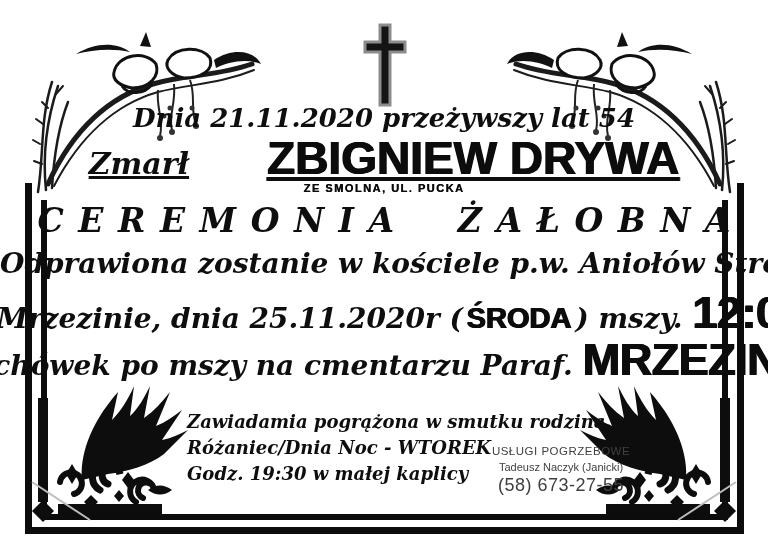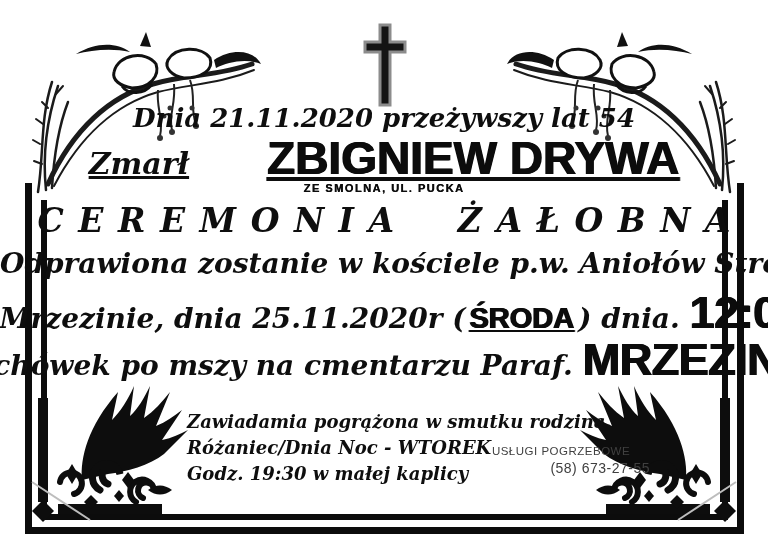--- a/index.html
+++ b/index.html
@@ -29,33 +29,33 @@
   
   .date-line   { top:103px; font-size:26px; }
   .name-row    { top:131px; gap:30px;text-decoration:underline; }
   .died-prefix { font-size:30px; }
   .deceased    { font-size:46px; letter-spacing:0px;margin-left:48px; }
   .address     { top:182px; font-size:11px; letter-spacing:1.5px; text-shadow:0.4px 0 currentColor; }
   .title       { top:201px; font-size:33px; letter-spacing:0.44em; word-spacing:0.7em; padding-left:0.44em; }
   .church      { top:247px; font-size:28px; }
   .datetime    { top:287px; gap:4px; }
   .dt-script   { font-size:28px; }
-  .dt-day      { font-size:29px; letter-spacing:0;text-decoration:underline; }
+  .dt-day      { font-size:29px; letter-spacing:0; }
   .dt-time     { font-size:45px; margin-left:6px; }
   .burial      { top:334px; gap:10px; }
   .bu-script   { font-size:28px; }
   .bu-place    { font-size:45px; }
   .family      { top:409px; left:187px; font-size:18px; line-height:26px; text-align:left; }
   .family div  { white-space:nowrap; }
   .fhome       { top:443px; left:472px; width:178px; text-align:center;
                  font-family:"Liberation Sans", sans-serif; font-weight:normal; color:#404040; }
   .fh-1 { font-size:11.5px; letter-spacing:0.5px; line-height:16px; }
   .fh-2 { font-size:11px;   line-height:16px; }
   .fh-3 { font-size:11px;   line-height:17px; }
-  .fh-4 { font-size:14px; letter-spacing:0.5px; line-height:18px;text-align:right; }
+  .fh-4 { font-size:18px; letter-spacing:0.5px; line-height:18px; }
 
   svg { display:block; }
   .mirror { transform:scaleX(-1); }
 </style>
 </head>
 <body>
 
 <div class="page">
 
   <div class="bar" style="left:25px;  top:183px; width:7px;  height:350px;"></div>
@@ -192,33 +192,34 @@
 
   <div class="abs centerline fat address">ZE SMOLNA, UL. PUCKA</div>
 
   <div class="abs centerline script title">CEREMONIA ŻAŁOBNA</div>
 
   <div class="abs centerline script church">Odprawiona zostanie w kościele p.w. Aniołów Stróżów</div>
 
   <div class="abs centerline baseline-row datetime">
     <span class="script dt-script">w Mrzezinie, dnia 25.11.2020r (</span>
     <span class="fat dt-day">ŚRODA</span>
-    <span class="script dt-script">) dnia.</span>
+    <span class="script dt-script">) mszy.</span>
     <span class="fat dt-time">12:00</span>
   </div>
 
   <div class="abs centerline baseline-row burial">
     <span class="script bu-script">Pochówek po mszy na cmentarzu Paraf.</span>
     <span class="fat bu-place">MRZEZINO</span>
   </div>
 
   <div class="abs script family">
     <div>Zawiadamia pogrążona w smutku rodzina.</div>
     <div>Różaniec/Dnia Noc - WTOREK</div>
     <div>Godz. 19:30 w małej kaplicy</div>
   </div>
 
   <div class="abs fhome">
     <div class="fh-1">USŁUGI POGRZEBOWE</div>
+    <div class="fh-3">Tadeusz Naczyk (Janicki)</div>
     <div class="fh-4">(58) 673-27-55</div>
   </div>
 
 </div>
 
 </body></html>

